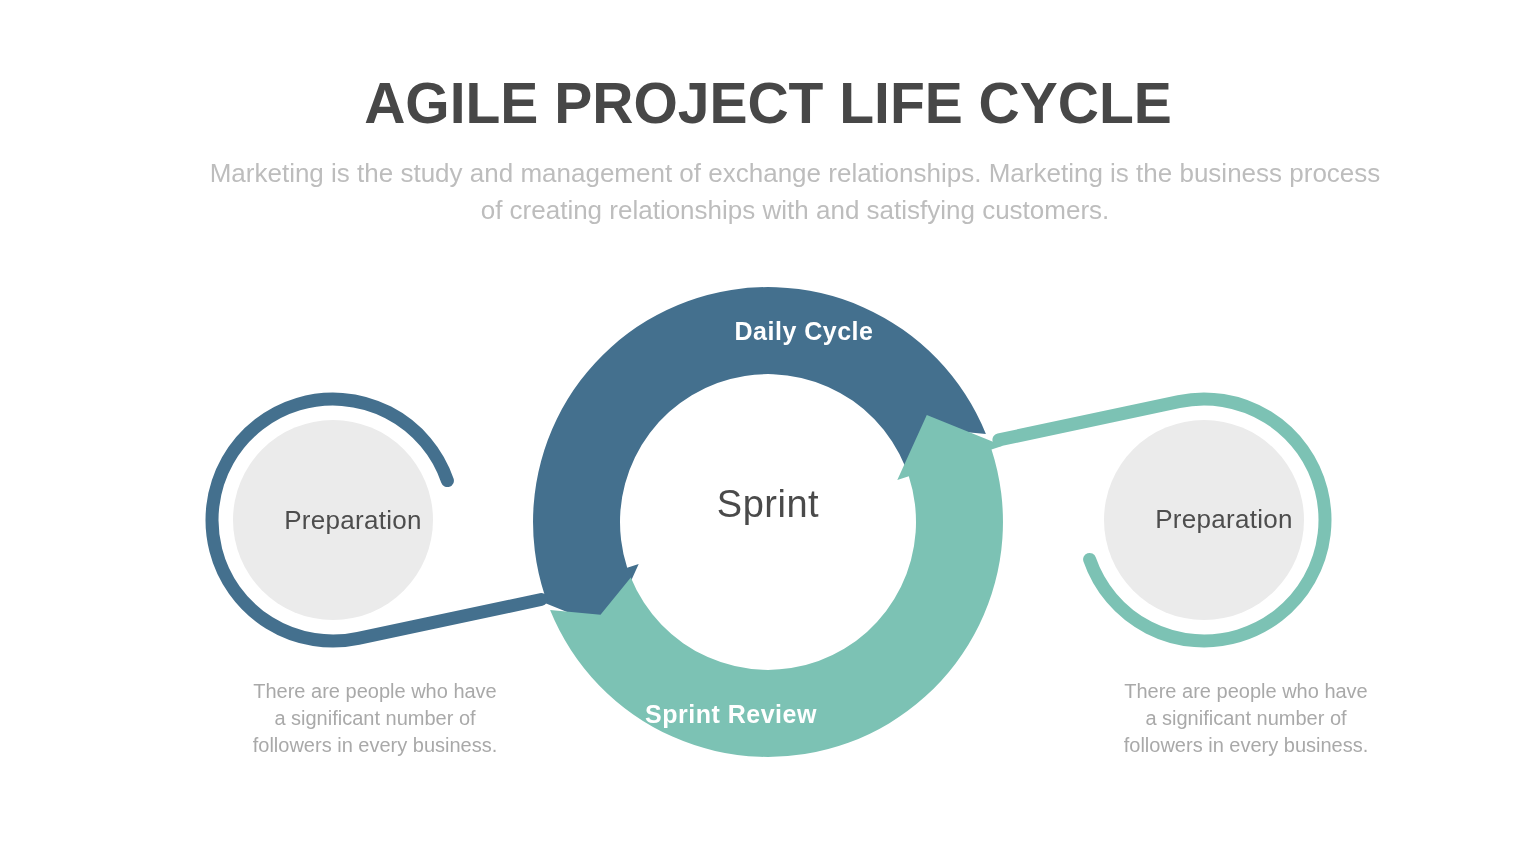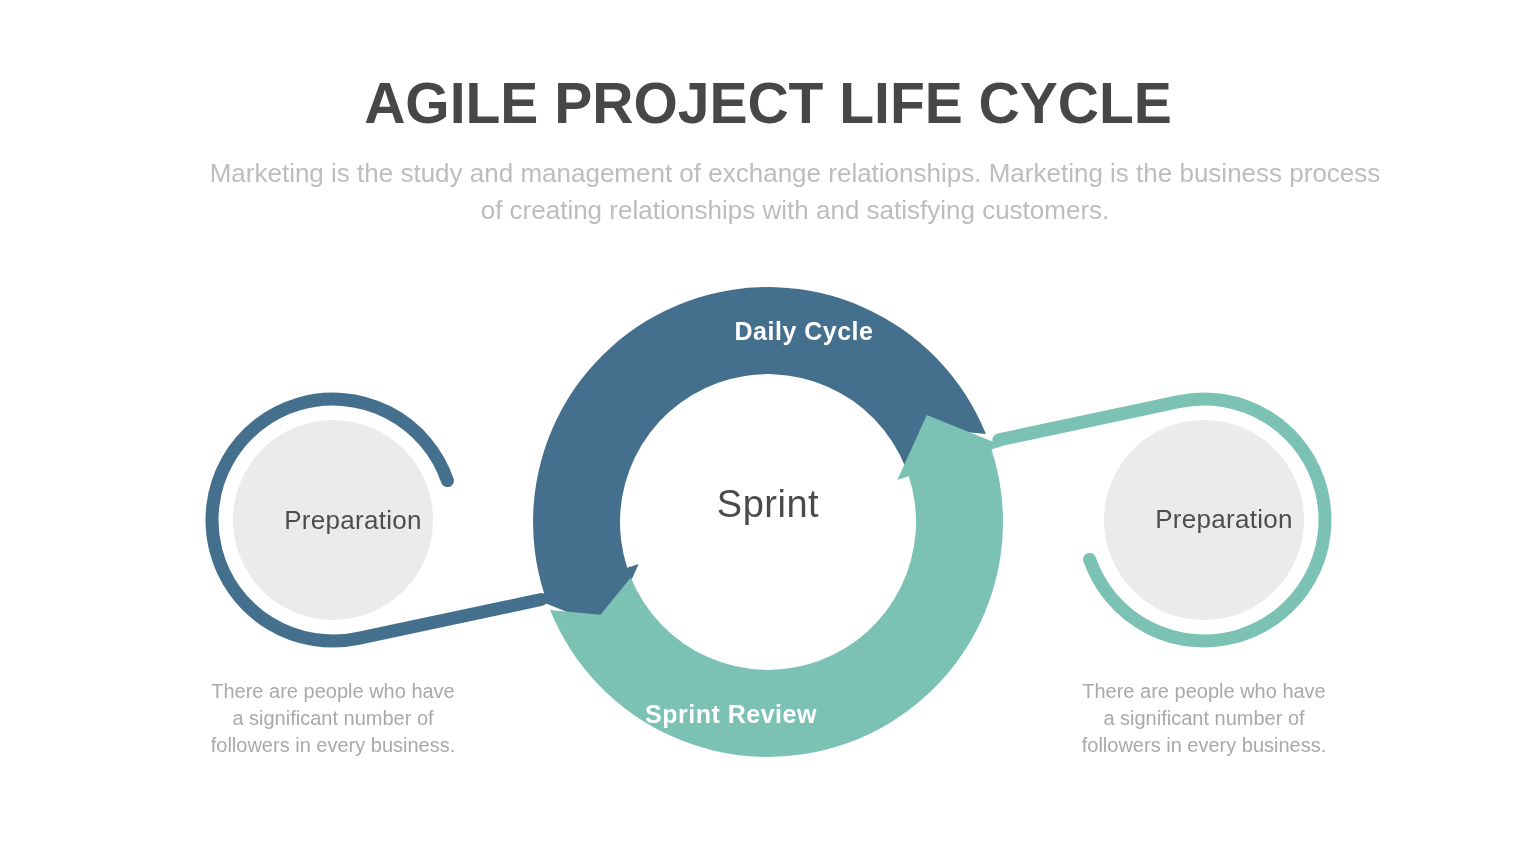--- a/index.html
+++ b/index.html
@@ -74,20 +74,21 @@
   }
   .node-desc {
     position: absolute;
     width: 250px;
     transform: translateX(-50%);
     text-align: center;
     font-size: 20px;
     font-weight: 400;
     line-height: 27px;
     color: #a9a9a9;
+    margin-left: 42px;
   }
 </style>
 </head>
 <body>
 
 <div class="slide">
 
   <div class="page-title">AGILE PROJECT LIFE CYCLE</div>
 
   <div class="page-subtitle">Marketing is the study and management of exchange relationships. Marketing is the business process of creating relationships with and satisfying customers.</div>

